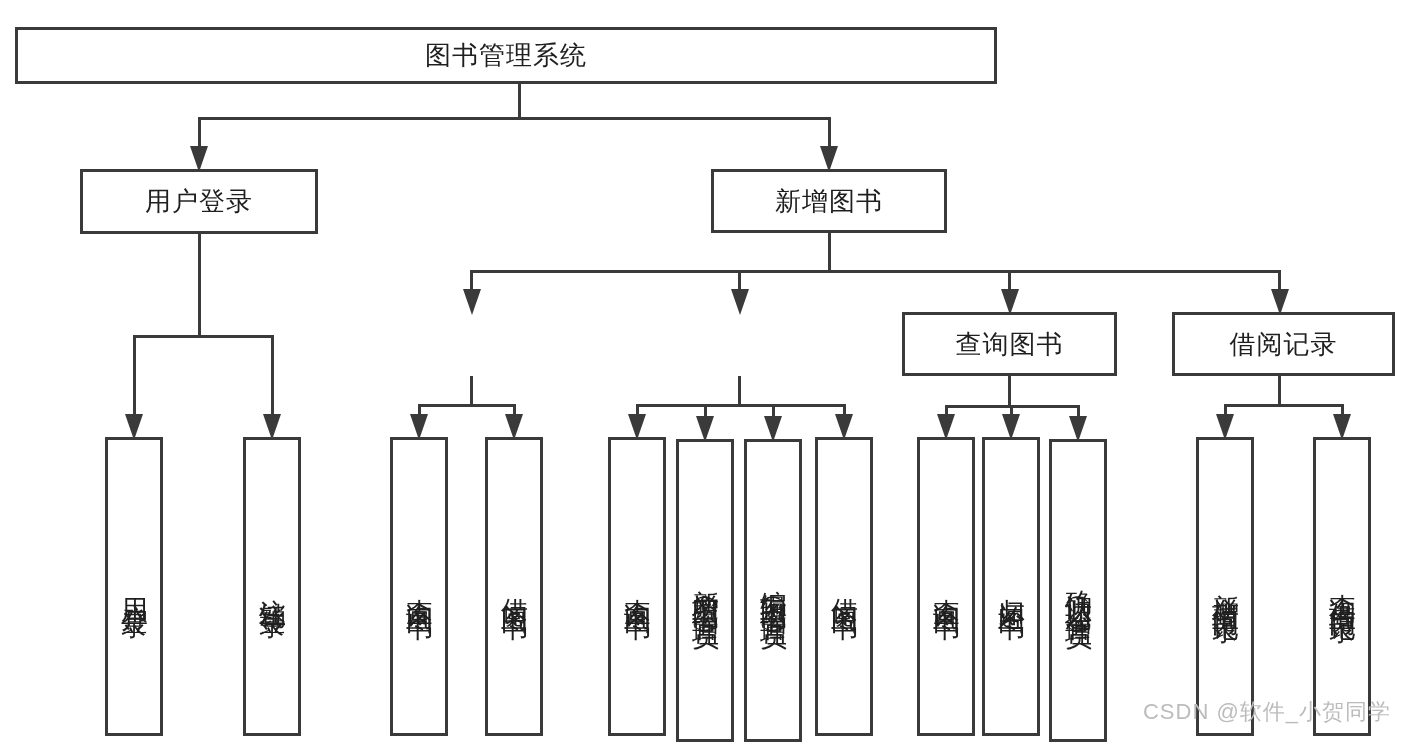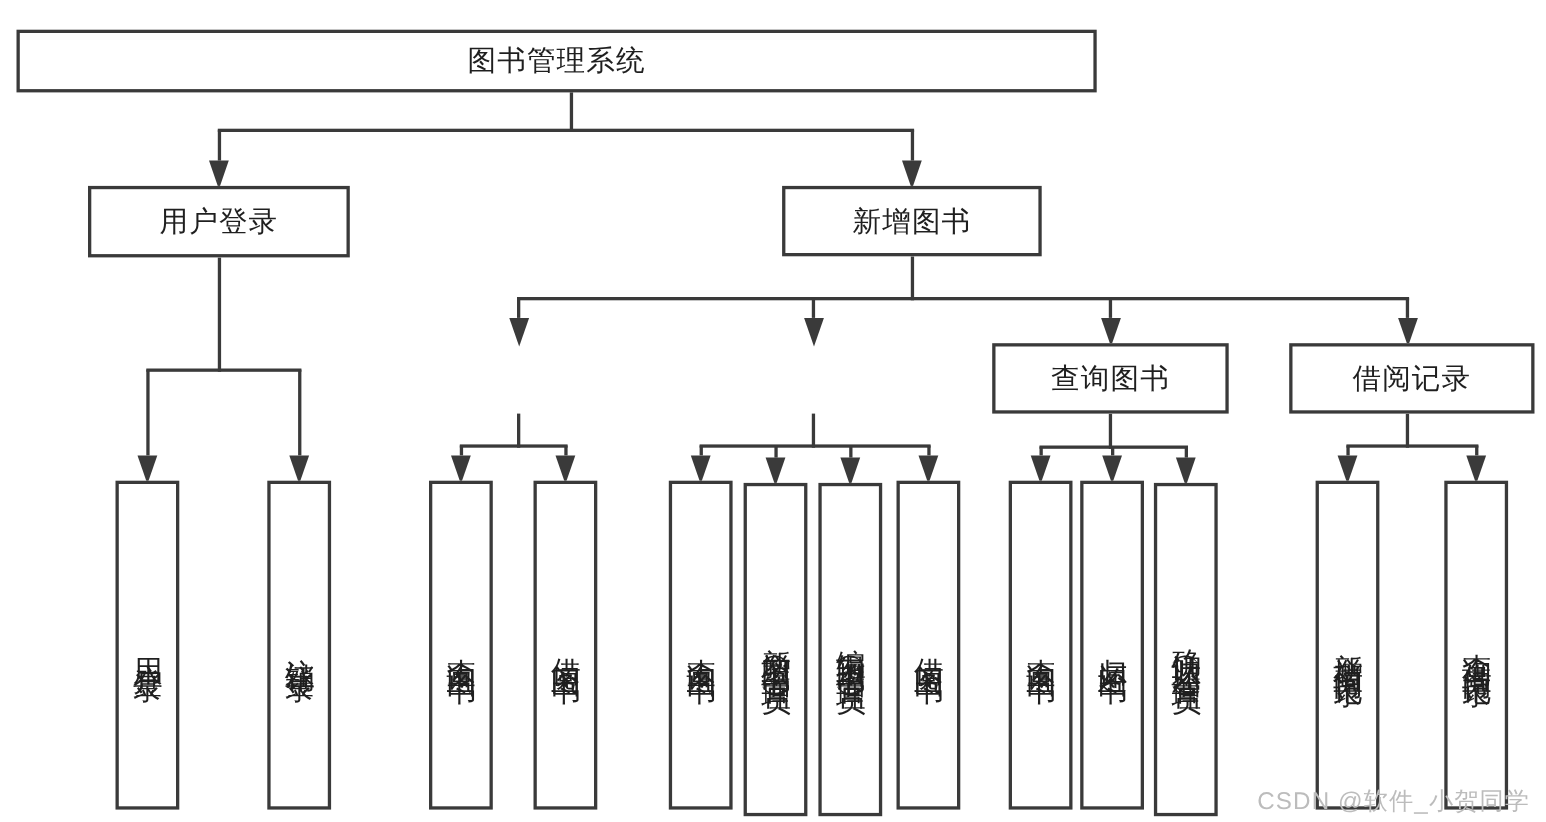--- a/index.html
+++ b/index.html
@@ -53,21 +53,21 @@
   }
   .arrow {
     position: absolute;
     width: 0;
     height: 0;
     z-index: 1;
   }
   .watermark {
     position: absolute;
     right: 14px;
-    bottom: 4px;
+    bottom: 20px;
     font-size: 22px;
     letter-spacing: 1px;
     color: var(--wm, #bcbcbc);
     z-index: 10;
     white-space: nowrap;
   }
 </style>
 </head>
 <body>
 

